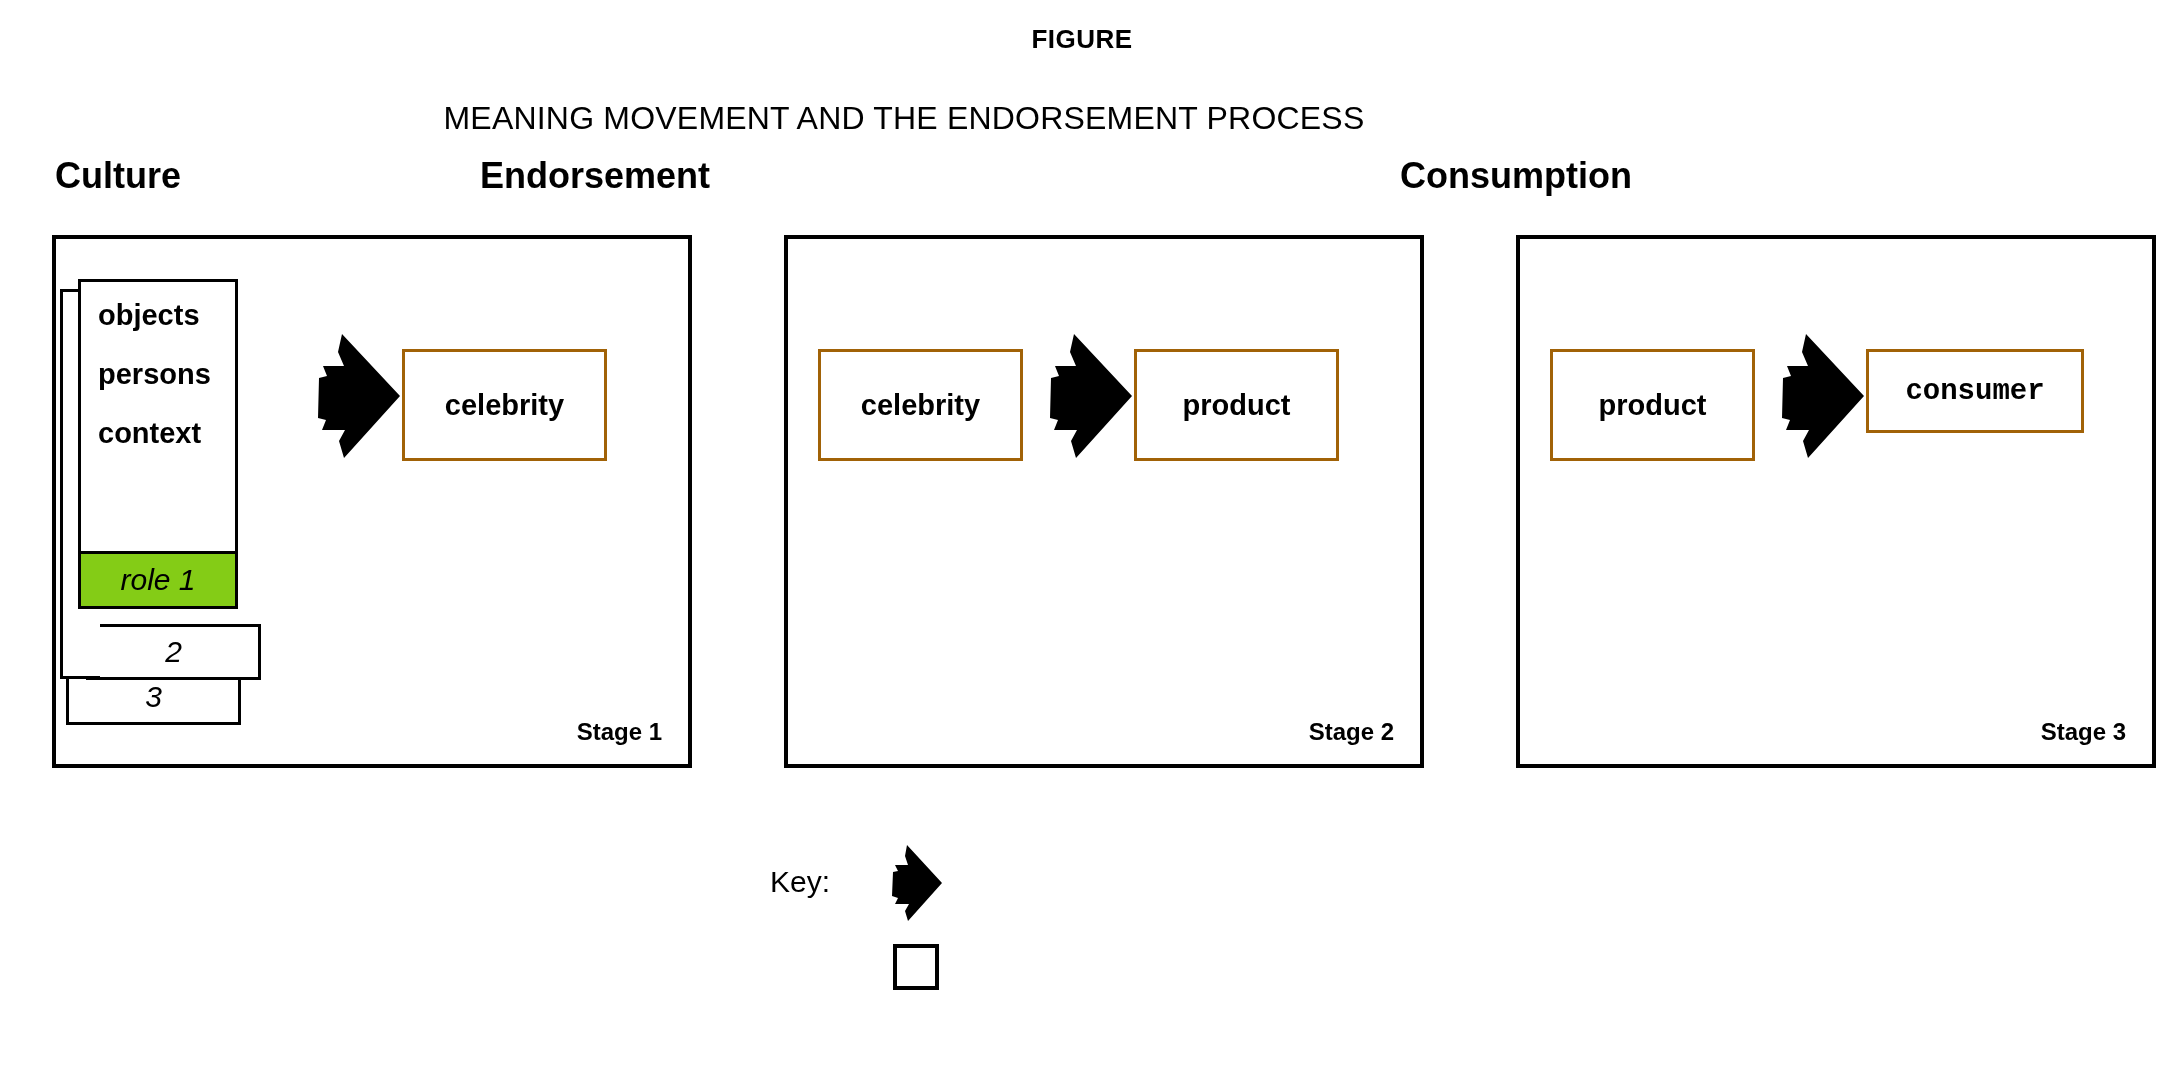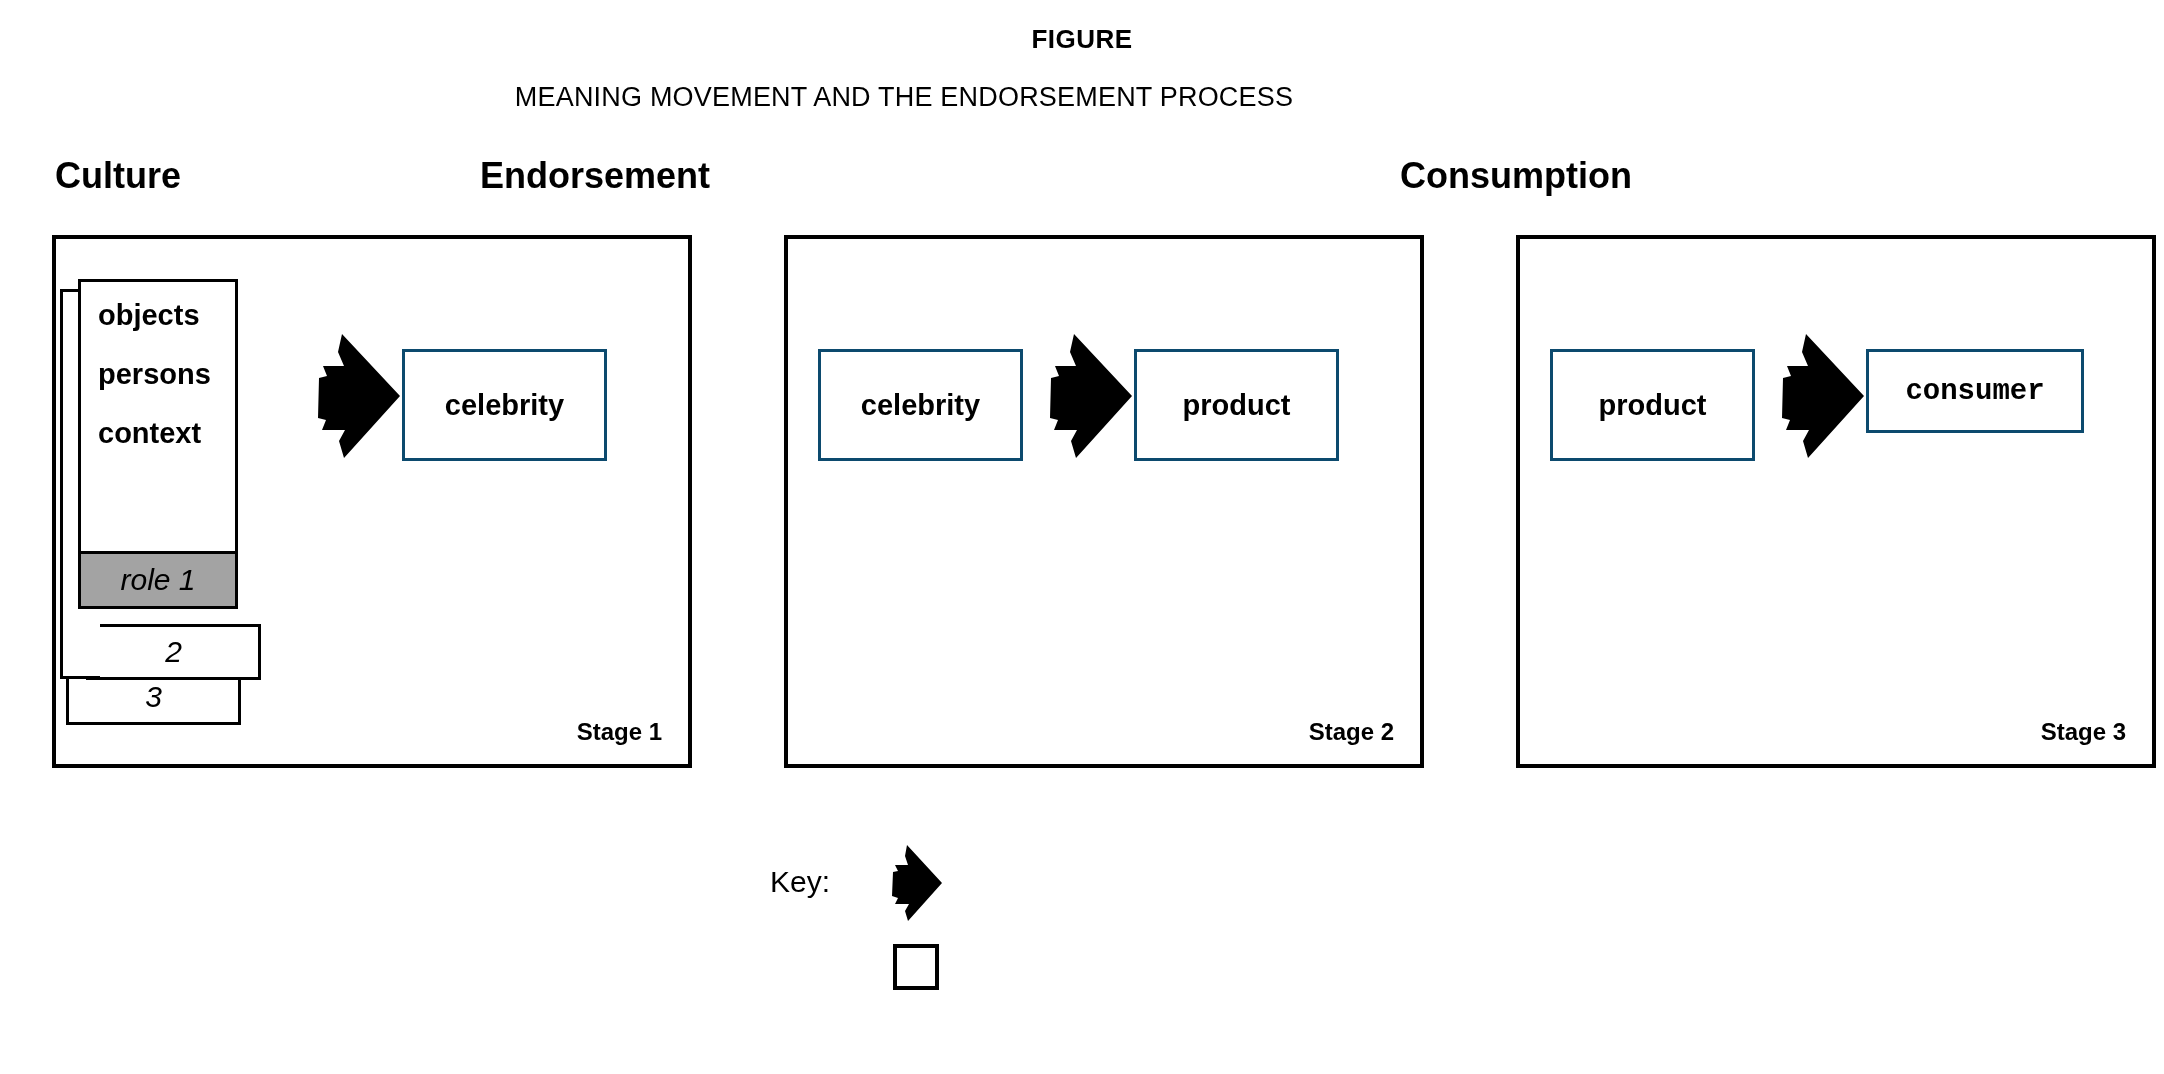--- a/index.html
+++ b/index.html
@@ -22,25 +22,25 @@
     top: 24px;
     left: 0;
     width: 2164px;
     text-align: center;
     font-size: 26px;
     font-weight: bold;
     letter-spacing: 0.5px;
   }
   #figure-subtitle {
     position: absolute;
-    top: 82px;
+    top: 100px;
     left: 0;
     width: 1808px;
     text-align: center;
-    font-size: 27px;
+    font-size: 32px;
     font-weight: normal;
     letter-spacing: 0.2px;
   }
 
   
   .panel-heading {
     position: absolute;
     text-align: left;
     font-size: 36px;
     font-weight: bold;
@@ -66,21 +66,21 @@
     right: 26px;
     bottom: 18px;
     font-size: 24px;
     font-weight: bold;
     white-space: nowrap;
   }
 
   
   .node-box {
     position: absolute;
-    border: 3px solid #0c4a6e;
+    border: 3px solid #a16207;
     background: #fff;
     box-sizing: border-box;
     display: flex;
     align-items: center;
     justify-content: center;
     font-size: 29px;
     font-weight: bold;
     white-space: nowrap;
   }
 
@@ -150,21 +150,21 @@
     white-space: nowrap;
   }
 
   #box-role1 {
     position: absolute;
     left: 22px;
     top: 312px;
     width: 160px;
     height: 58px;
     border: 3px solid #000;
-    background: #a3a3a3;
+    background: #84cc16;
     box-sizing: border-box;
     display: flex;
     align-items: center;
     justify-content: center;
     font-size: 30px;
     font-style: italic;
     font-weight: normal;
     z-index: 5;
   }
 

